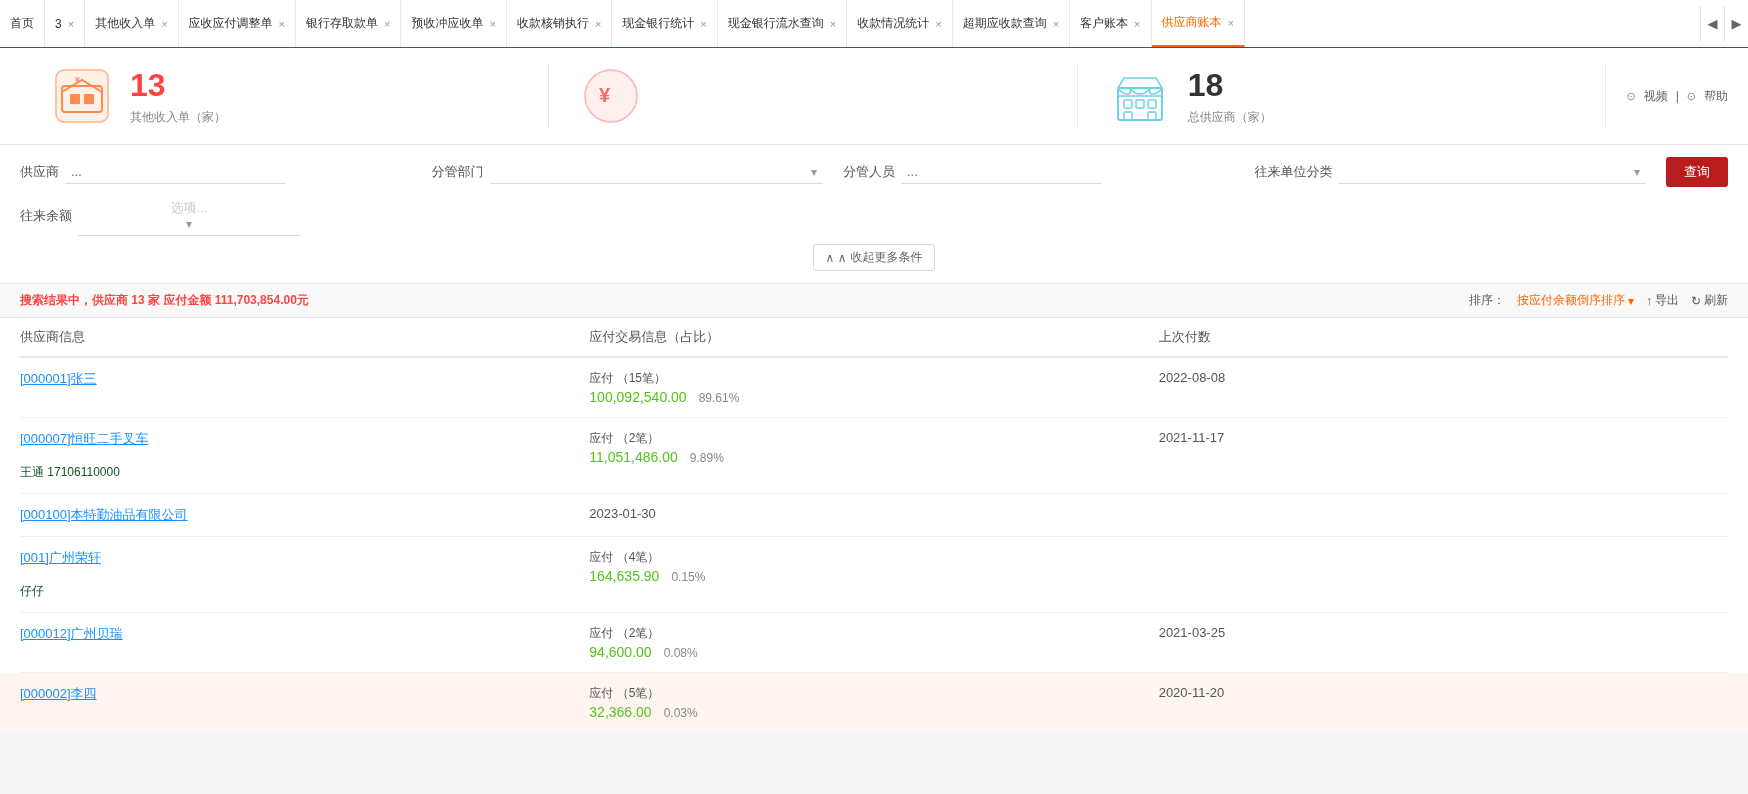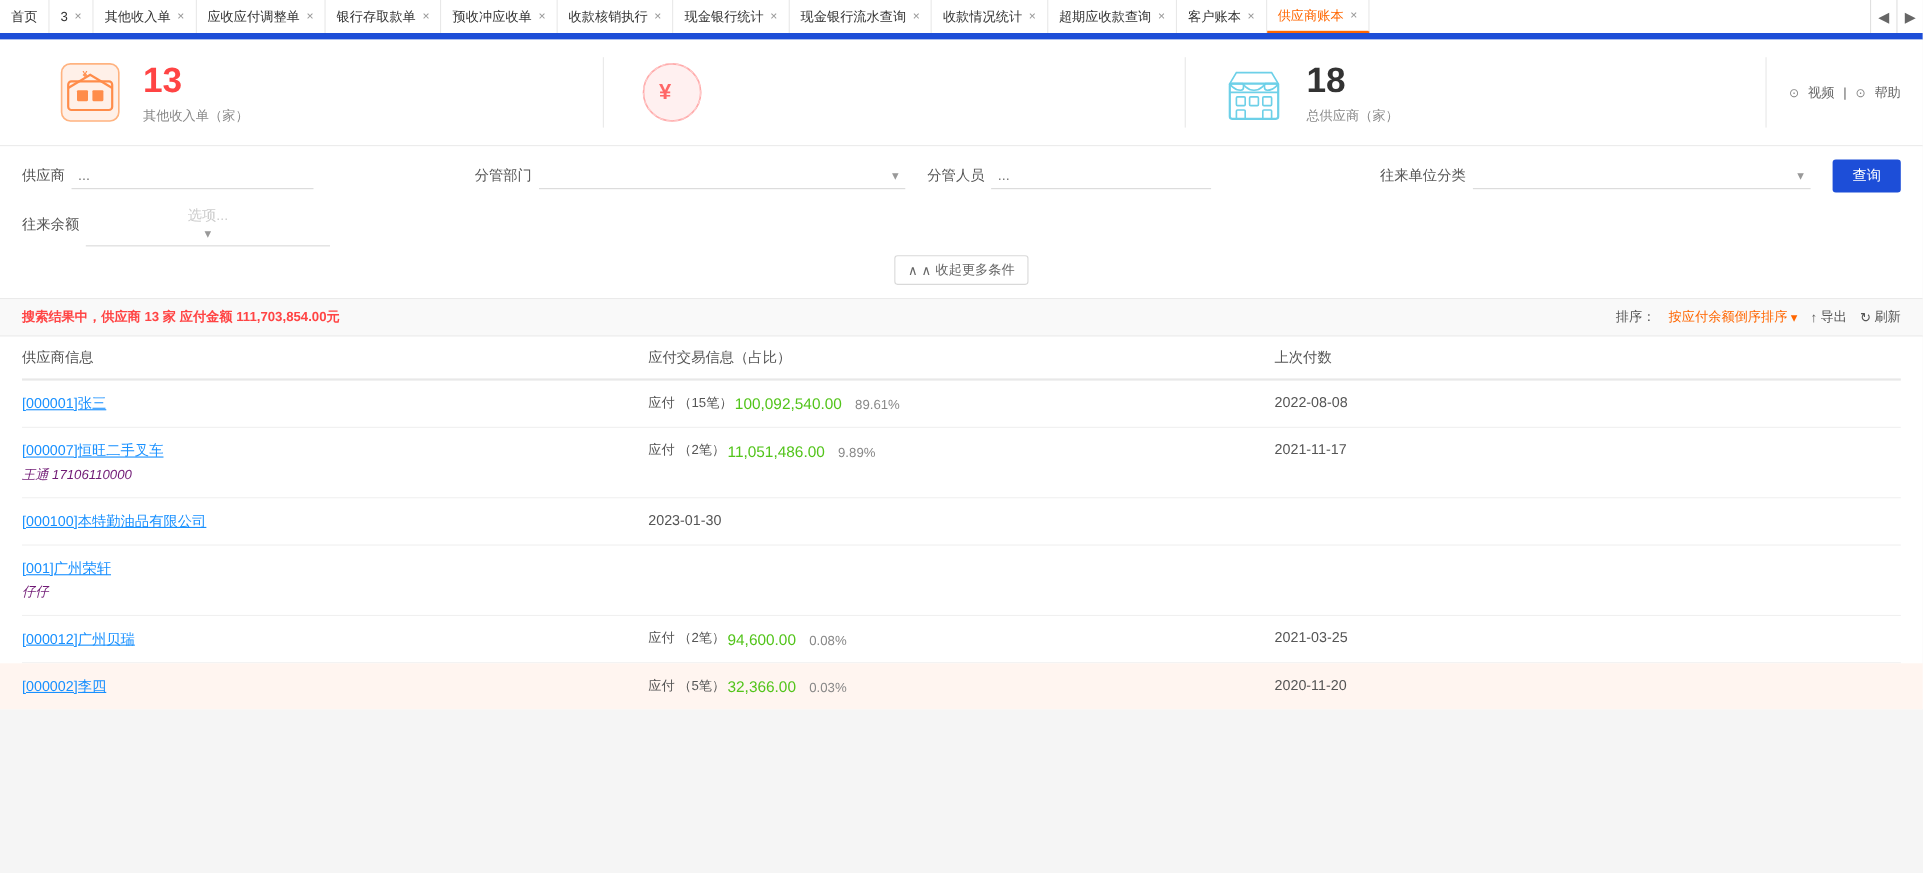--- a/index.html
+++ b/index.html
@@ -3,22 +3,22 @@
   <meta charset="utf-8">
   <style>
     * { box-sizing: border-box; margin: 0; padding: 0; }
     body { font-family: "Microsoft YaHei", "SimHei", sans-serif; font-size: 13px; background: #f5f5f5; color: #333; min-width: 1748px; }
 
     
     .top-nav {
       display: flex;
       align-items: center;
       background: #fff;
-      border-bottom: 6px solid #1d4ed8;
-      height: 36px;
+      border-bottom: 1px solid #1d4ed8;
+      height: 48px;
       overflow: hidden;
     }
     .top-nav .nav-item {
       display: flex;
       align-items: center;
       padding: 0 10px;
       height: 100%;
       font-size: 12px;
       color: #333;
       white-space: nowrap;
@@ -137,21 +137,21 @@
       flex: 1;
       border: none;
       border-bottom: 1px solid #d9d9d9;
       padding: 4px 6px;
       background: transparent;
       cursor: pointer;
       justify-content: space-between;
     }
     .filter-select-text { color: #ccc; font-size: 13px; }
     .search-btn {
-      background: #1d4ed8;
+      background: #b91c1c;
       color: #fff;
       border: none;
       padding: 6px 18px;
       border-radius: 3px;
       cursor: pointer;
       font-size: 13px;
       white-space: nowrap;
     }
     .collapse-btn {
       display: flex;
@@ -225,22 +225,22 @@
       align-items: start;
     }
     .table-row:last-child { border-bottom: none; }
     .table-row.highlighted { background: #fff5f0; margin: 0 -20px; padding: 12px 20px; }
     .supplier-link {
       color: #1890ff;
       cursor: pointer;
       text-decoration: underline;
       font-size: 13px;
     }
-    .supplier-sub { color: #701a75; font-size: 12px; margin-top: 4px; font-style: italic; }
-    .amount-cell { display: flex; flex-direction: row; gap: 2px; align-items: flex-end; }
+    .supplier-sub { color: #14532d; font-size: 12px; margin-top: 16px; }
+    .amount-cell { display: flex; flex-direction: column; gap: 2px; }
     .amount-label { font-size: 12px; color: #555; }
     .amount-value { color: #52c41a; font-size: 14px; cursor: pointer; }
     .amount-percent { color: #888; font-size: 12px; margin-left: 12px; }
     .amount-row { display: flex; align-items: baseline; gap: 0; }
     .last-pay { font-size: 13px; color: #555; }
 
     
     ::-webkit-scrollbar { width: 6px; height: 6px; }
     ::-webkit-scrollbar-track { background: #f1f1f1; }
     ::-webkit-scrollbar-thumb { background: #ccc; border-radius: 3px; }
@@ -484,20 +484,29 @@
     <div>
       <span class="last-pay">2023-01-30</span>
     </div>
   </div>
 
   <div class="table-row">
     <div>
       <span class="supplier-link">[001]广州荣轩</span>
       <div class="supplier-sub">仔仔</div>
     </div>
+    <div class="amount-cell">
+      <div class="amount-row">
+        <span class="amount-label">应付 （4笔）</span>
+      </div>
+      <div class="amount-row">
+        <span class="amount-value">164,635.90</span>
+        <span class="amount-percent">0.15%</span>
+      </div>
+    </div>
     <div>
       <span class="last-pay"></span>
     </div>
   </div>
 
   <div class="table-row">
     <div>
       <span class="supplier-link">[000012]广州贝瑞</span>
     </div>
     <div class="amount-cell">

